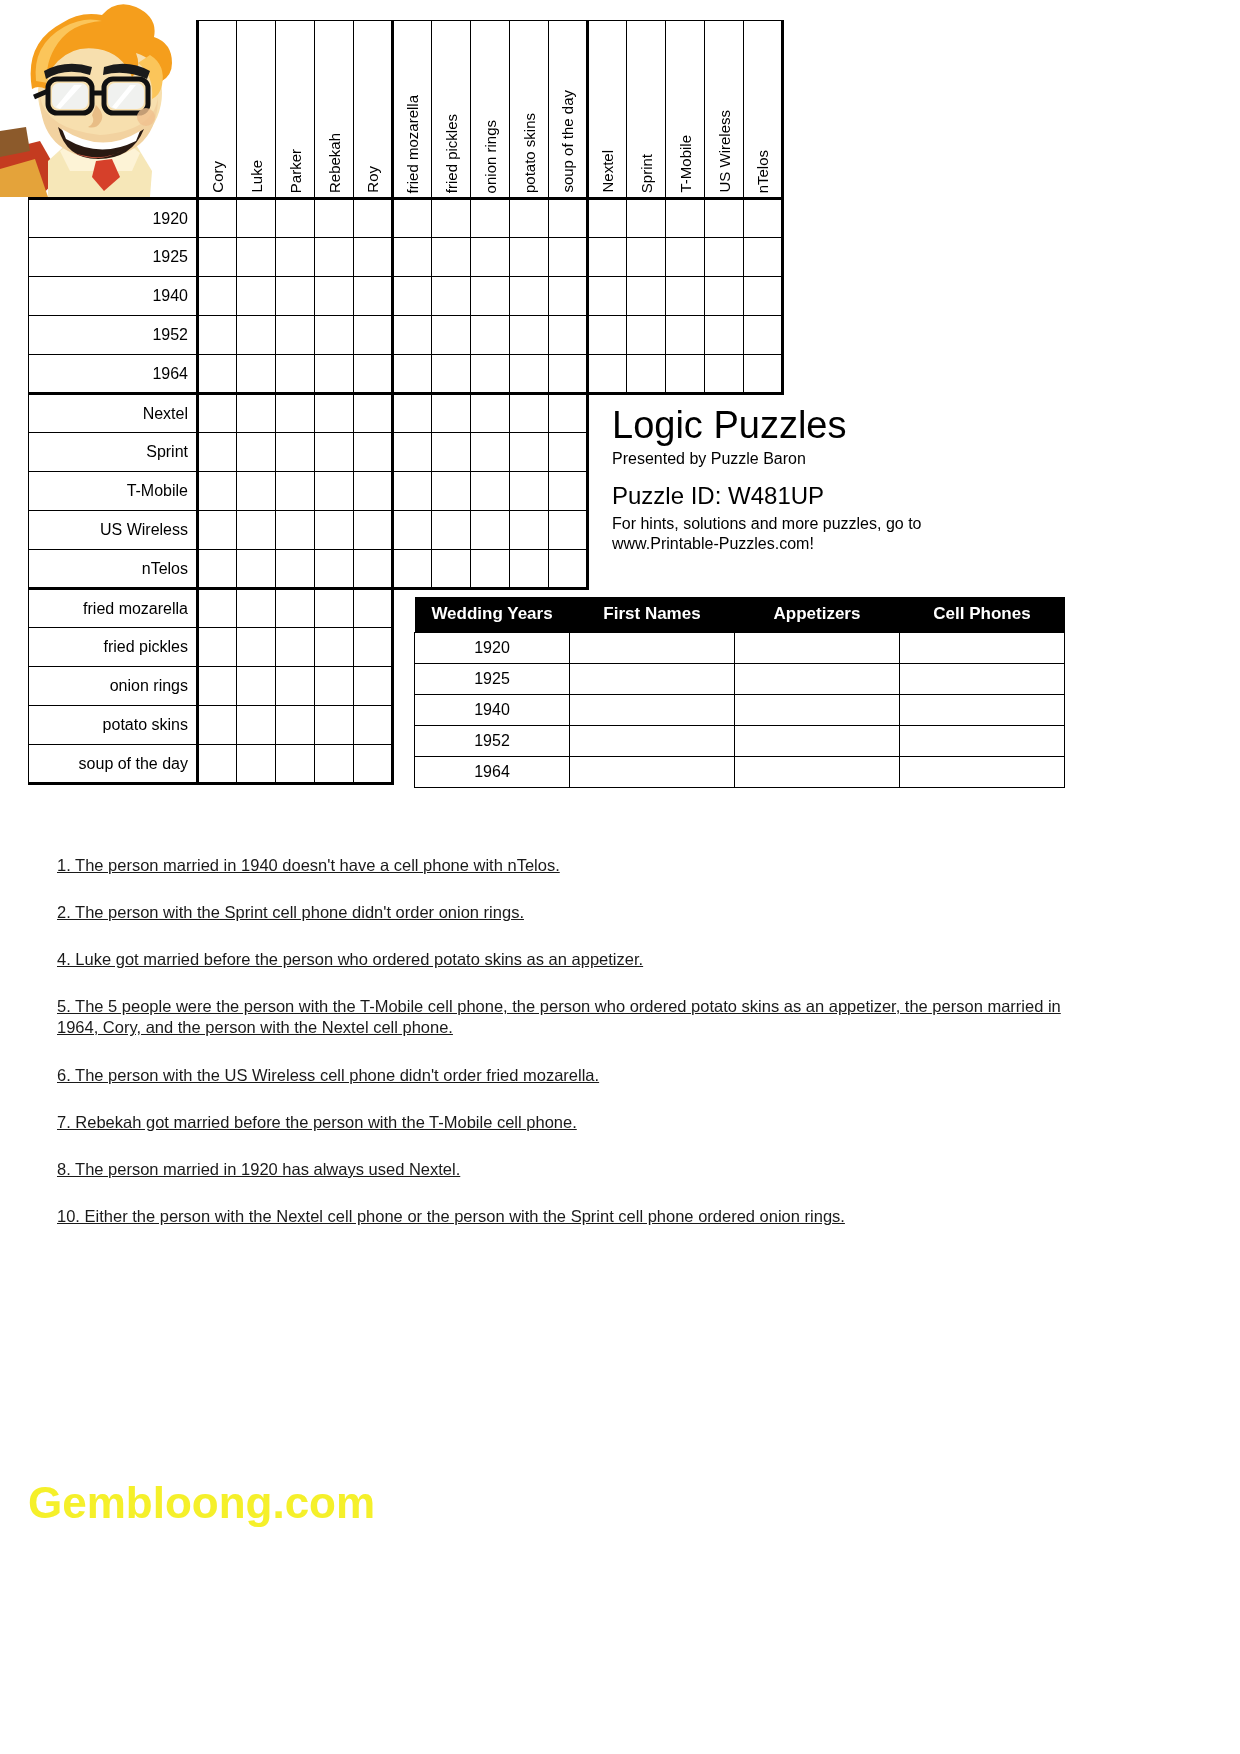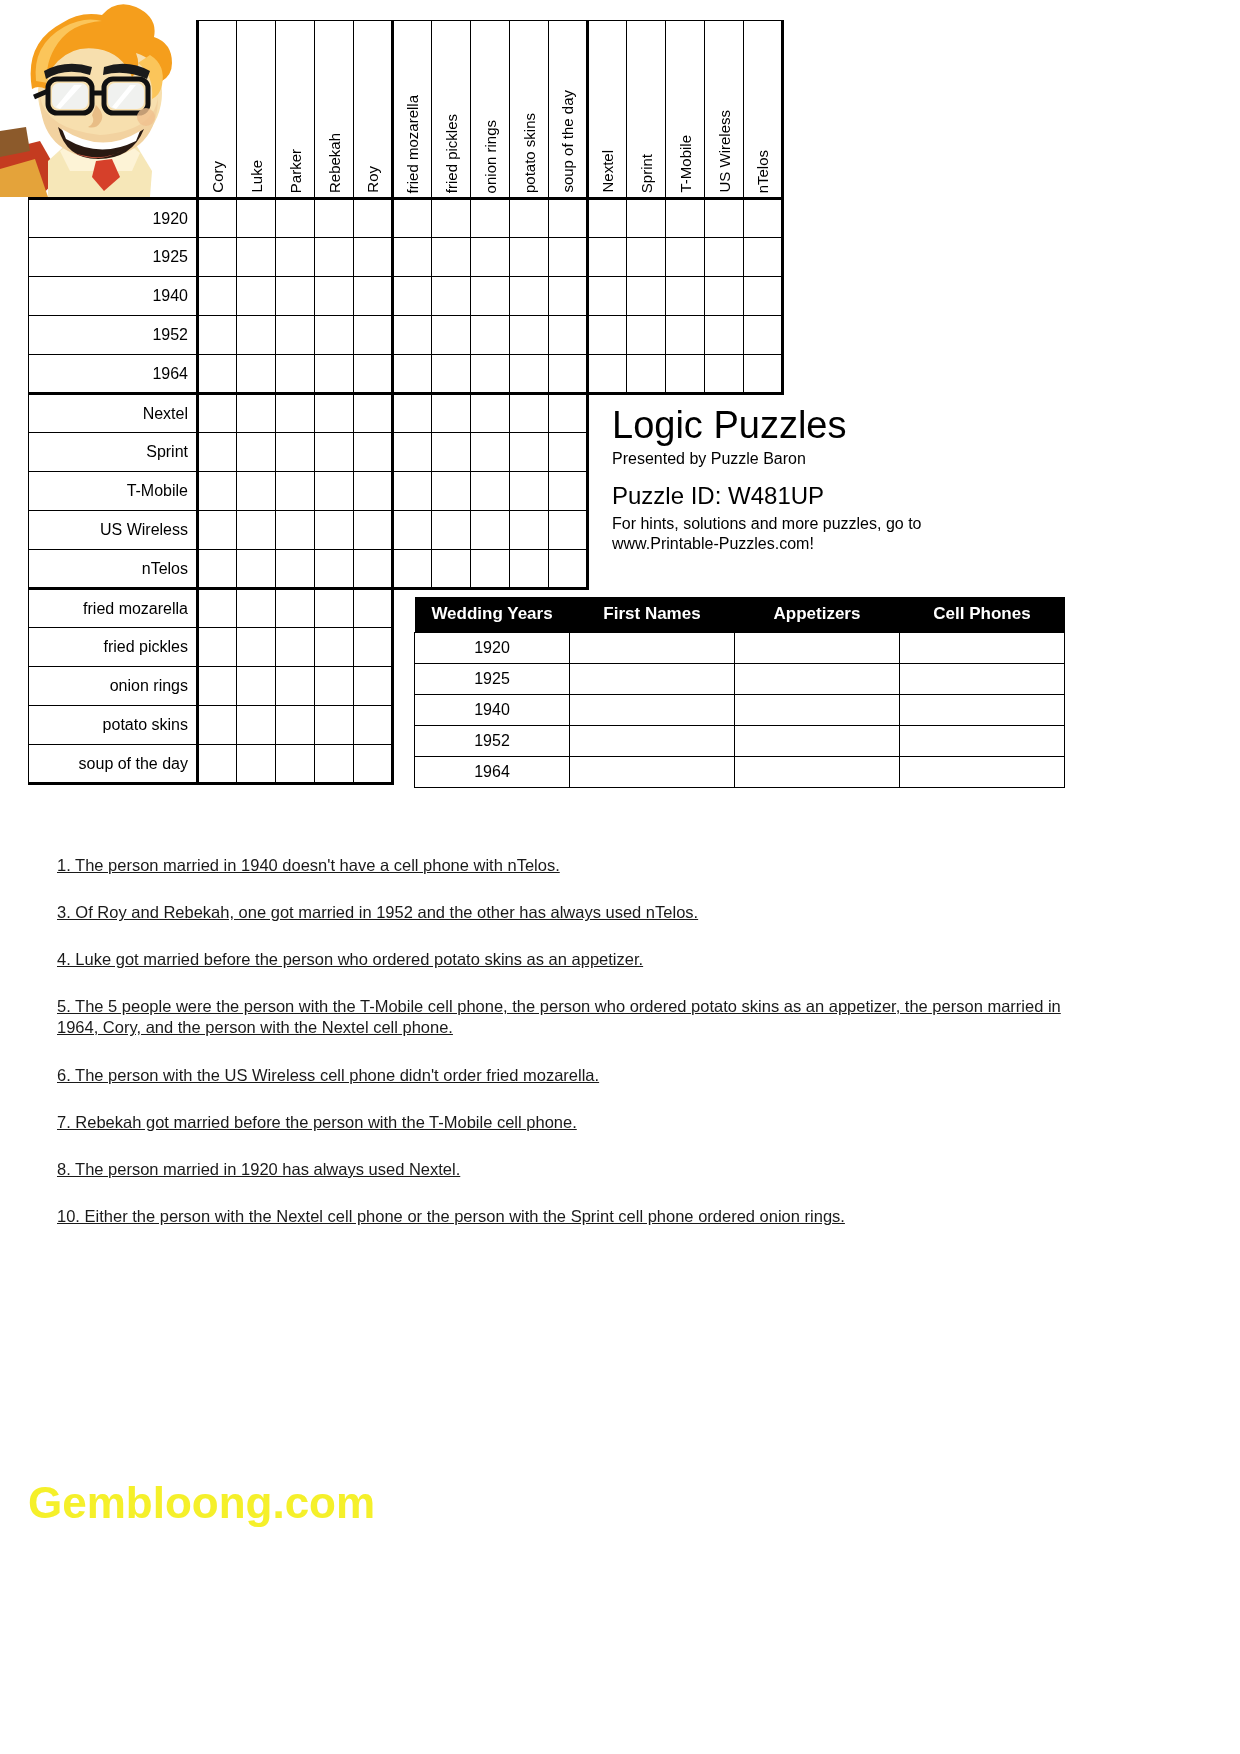--- a/index.html
+++ b/index.html
@@ -558,21 +558,21 @@
       <td class="first">1964</td>
       <td></td>
       <td></td>
       <td></td>
     </tr>
   </tbody>
     </table>
 
   <div id="clues">
     <div class="clue">1. The person married in 1940 doesn't have a cell phone with nTelos.</div>
-    <div class="clue">3. Of Roy and Rebekah, one got married in 1952 and the other has always used nTelos.</div>
+    <div class="clue">2. The person with the Sprint cell phone didn't order onion rings.</div>
     <div class="clue">4. Luke got married before the person who ordered potato skins as an appetizer.</div>
     <div class="clue">5. The 5 people were  the person with the T-Mobile cell phone, the person who ordered potato skins as an appetizer, the person married in 1964, Cory,  and the person with the Nextel cell phone.</div>
     <div class="clue">6. The person with the US Wireless cell phone didn't order fried mozarella.</div>
     <div class="clue">7. Rebekah got married before the person with the T-Mobile cell phone.</div>
     <div class="clue">8. The person married in 1920 has always used Nextel.</div>
     <div class="clue">10. Either the person with the Nextel cell phone or the person with the Sprint cell phone ordered onion rings.</div>
   </div>
 
   <div id="watermark">Gembloong.com</div>
 

